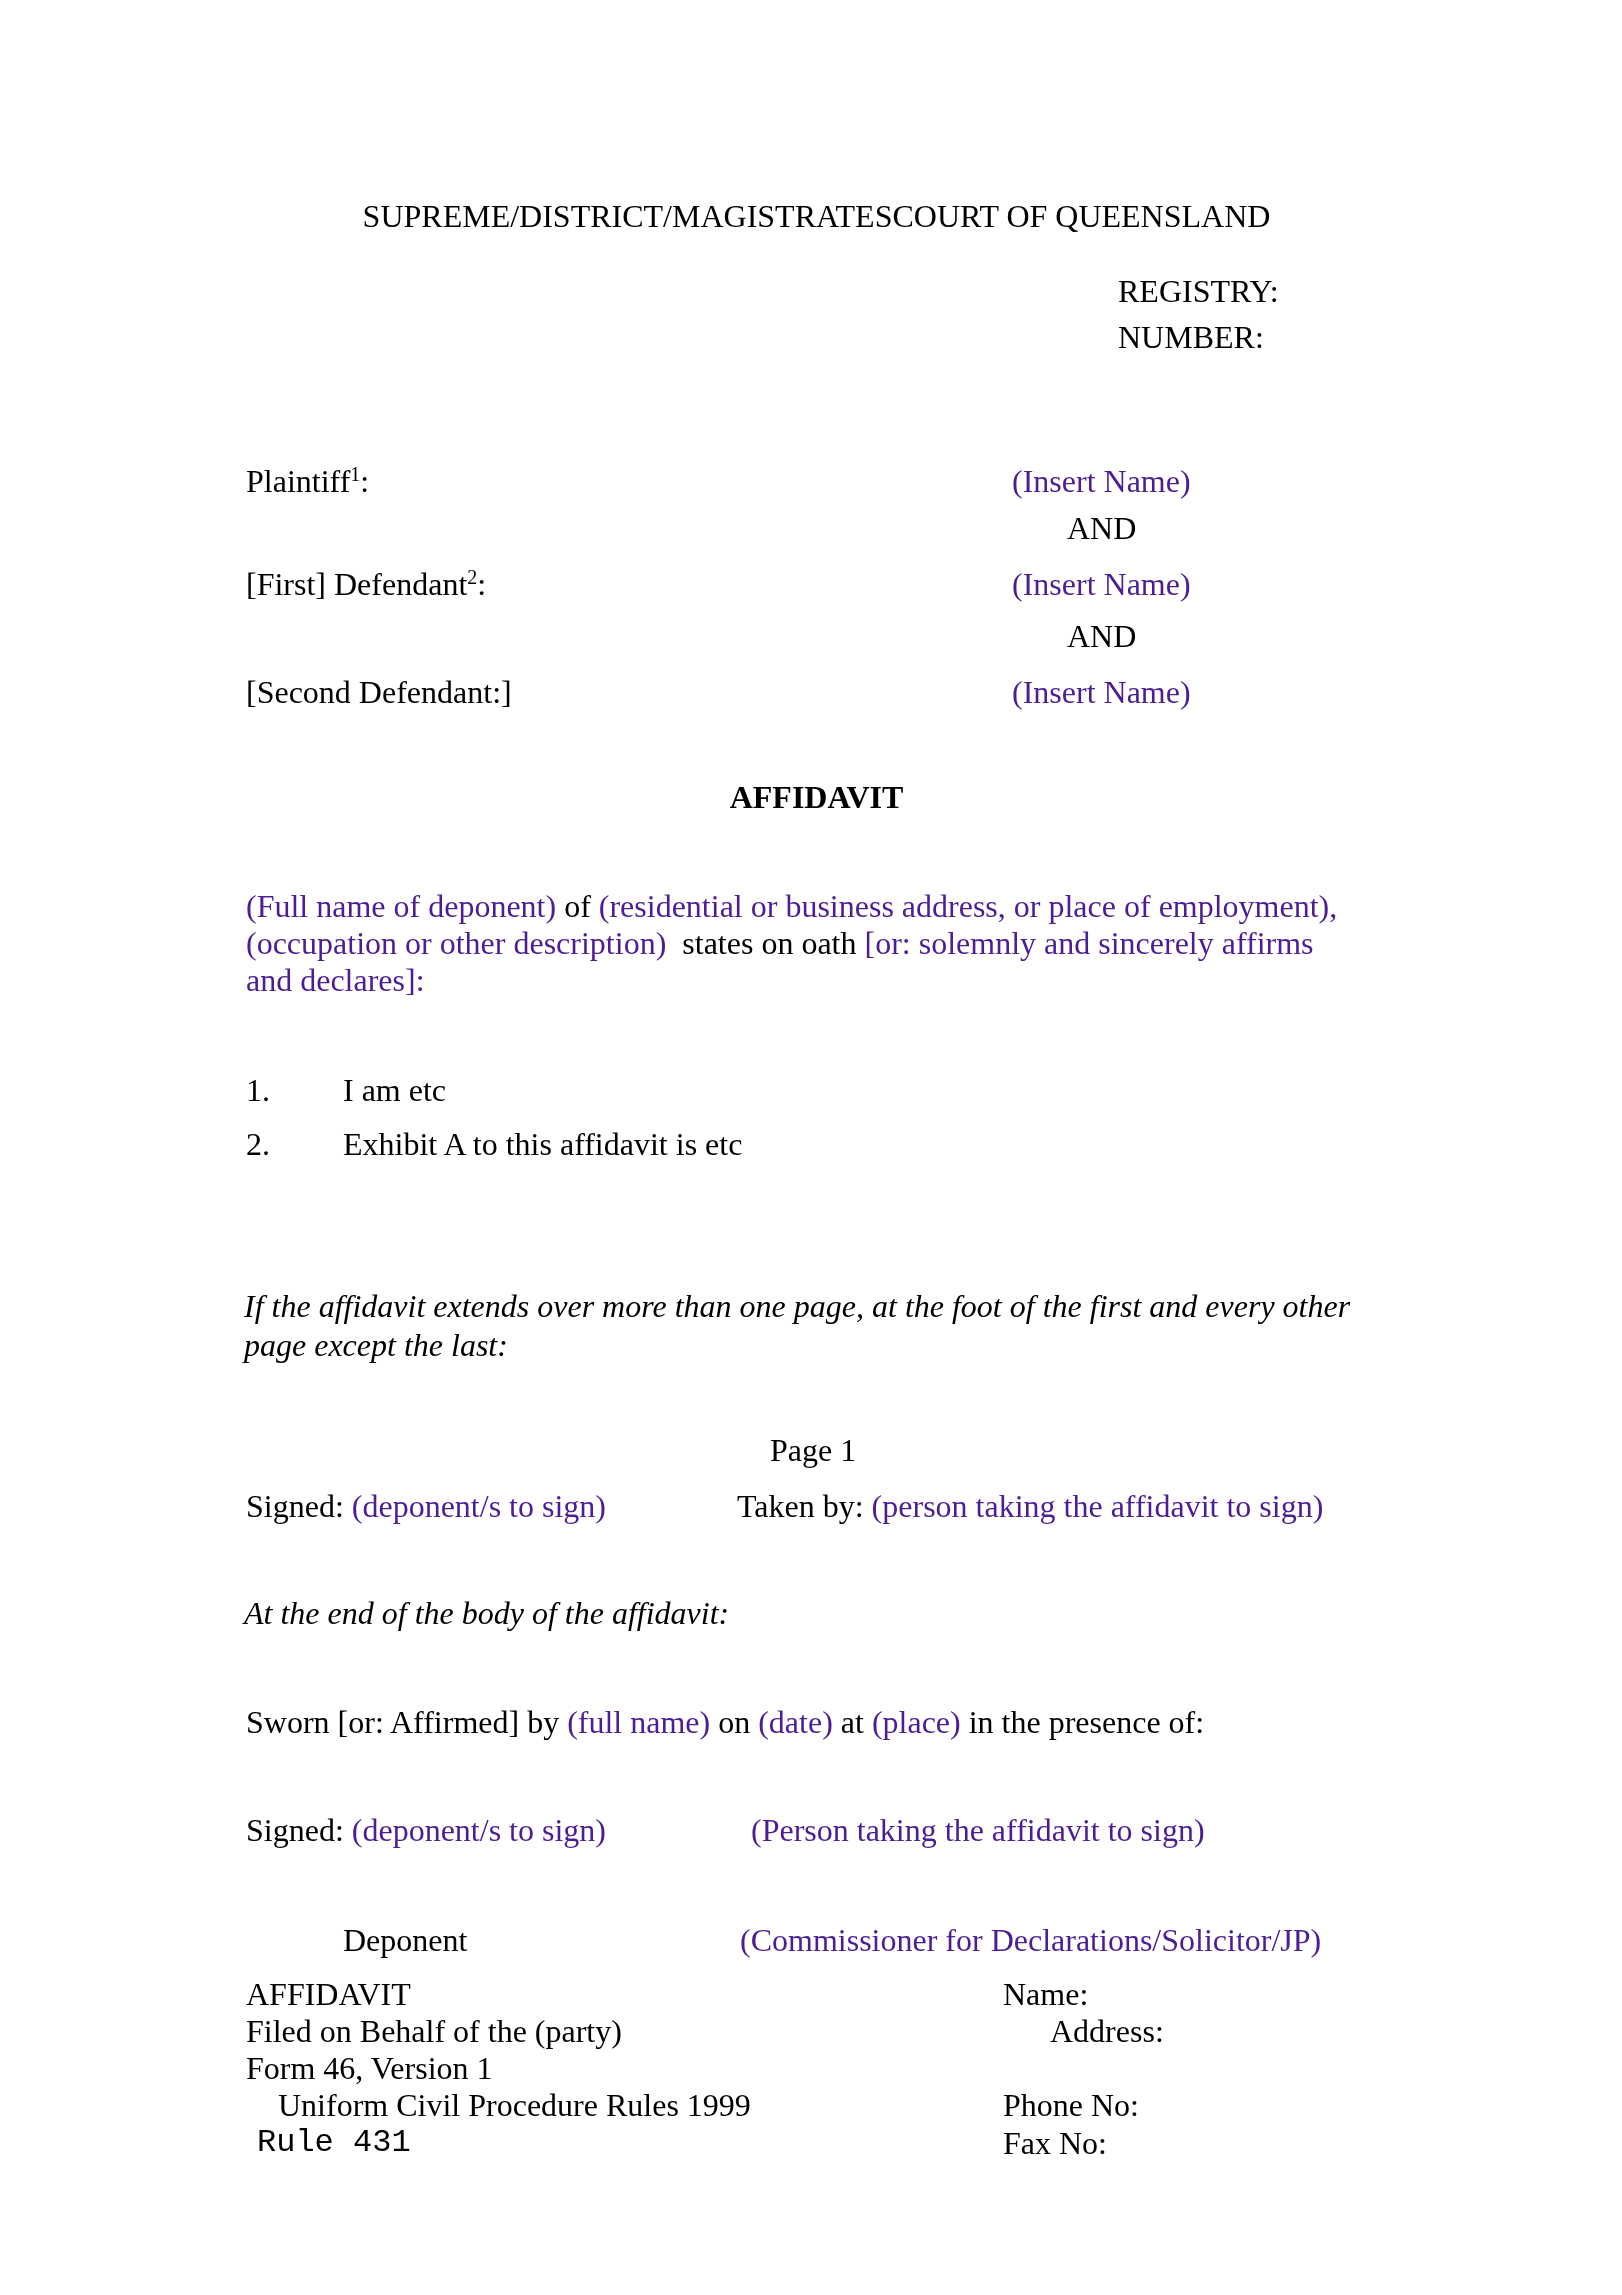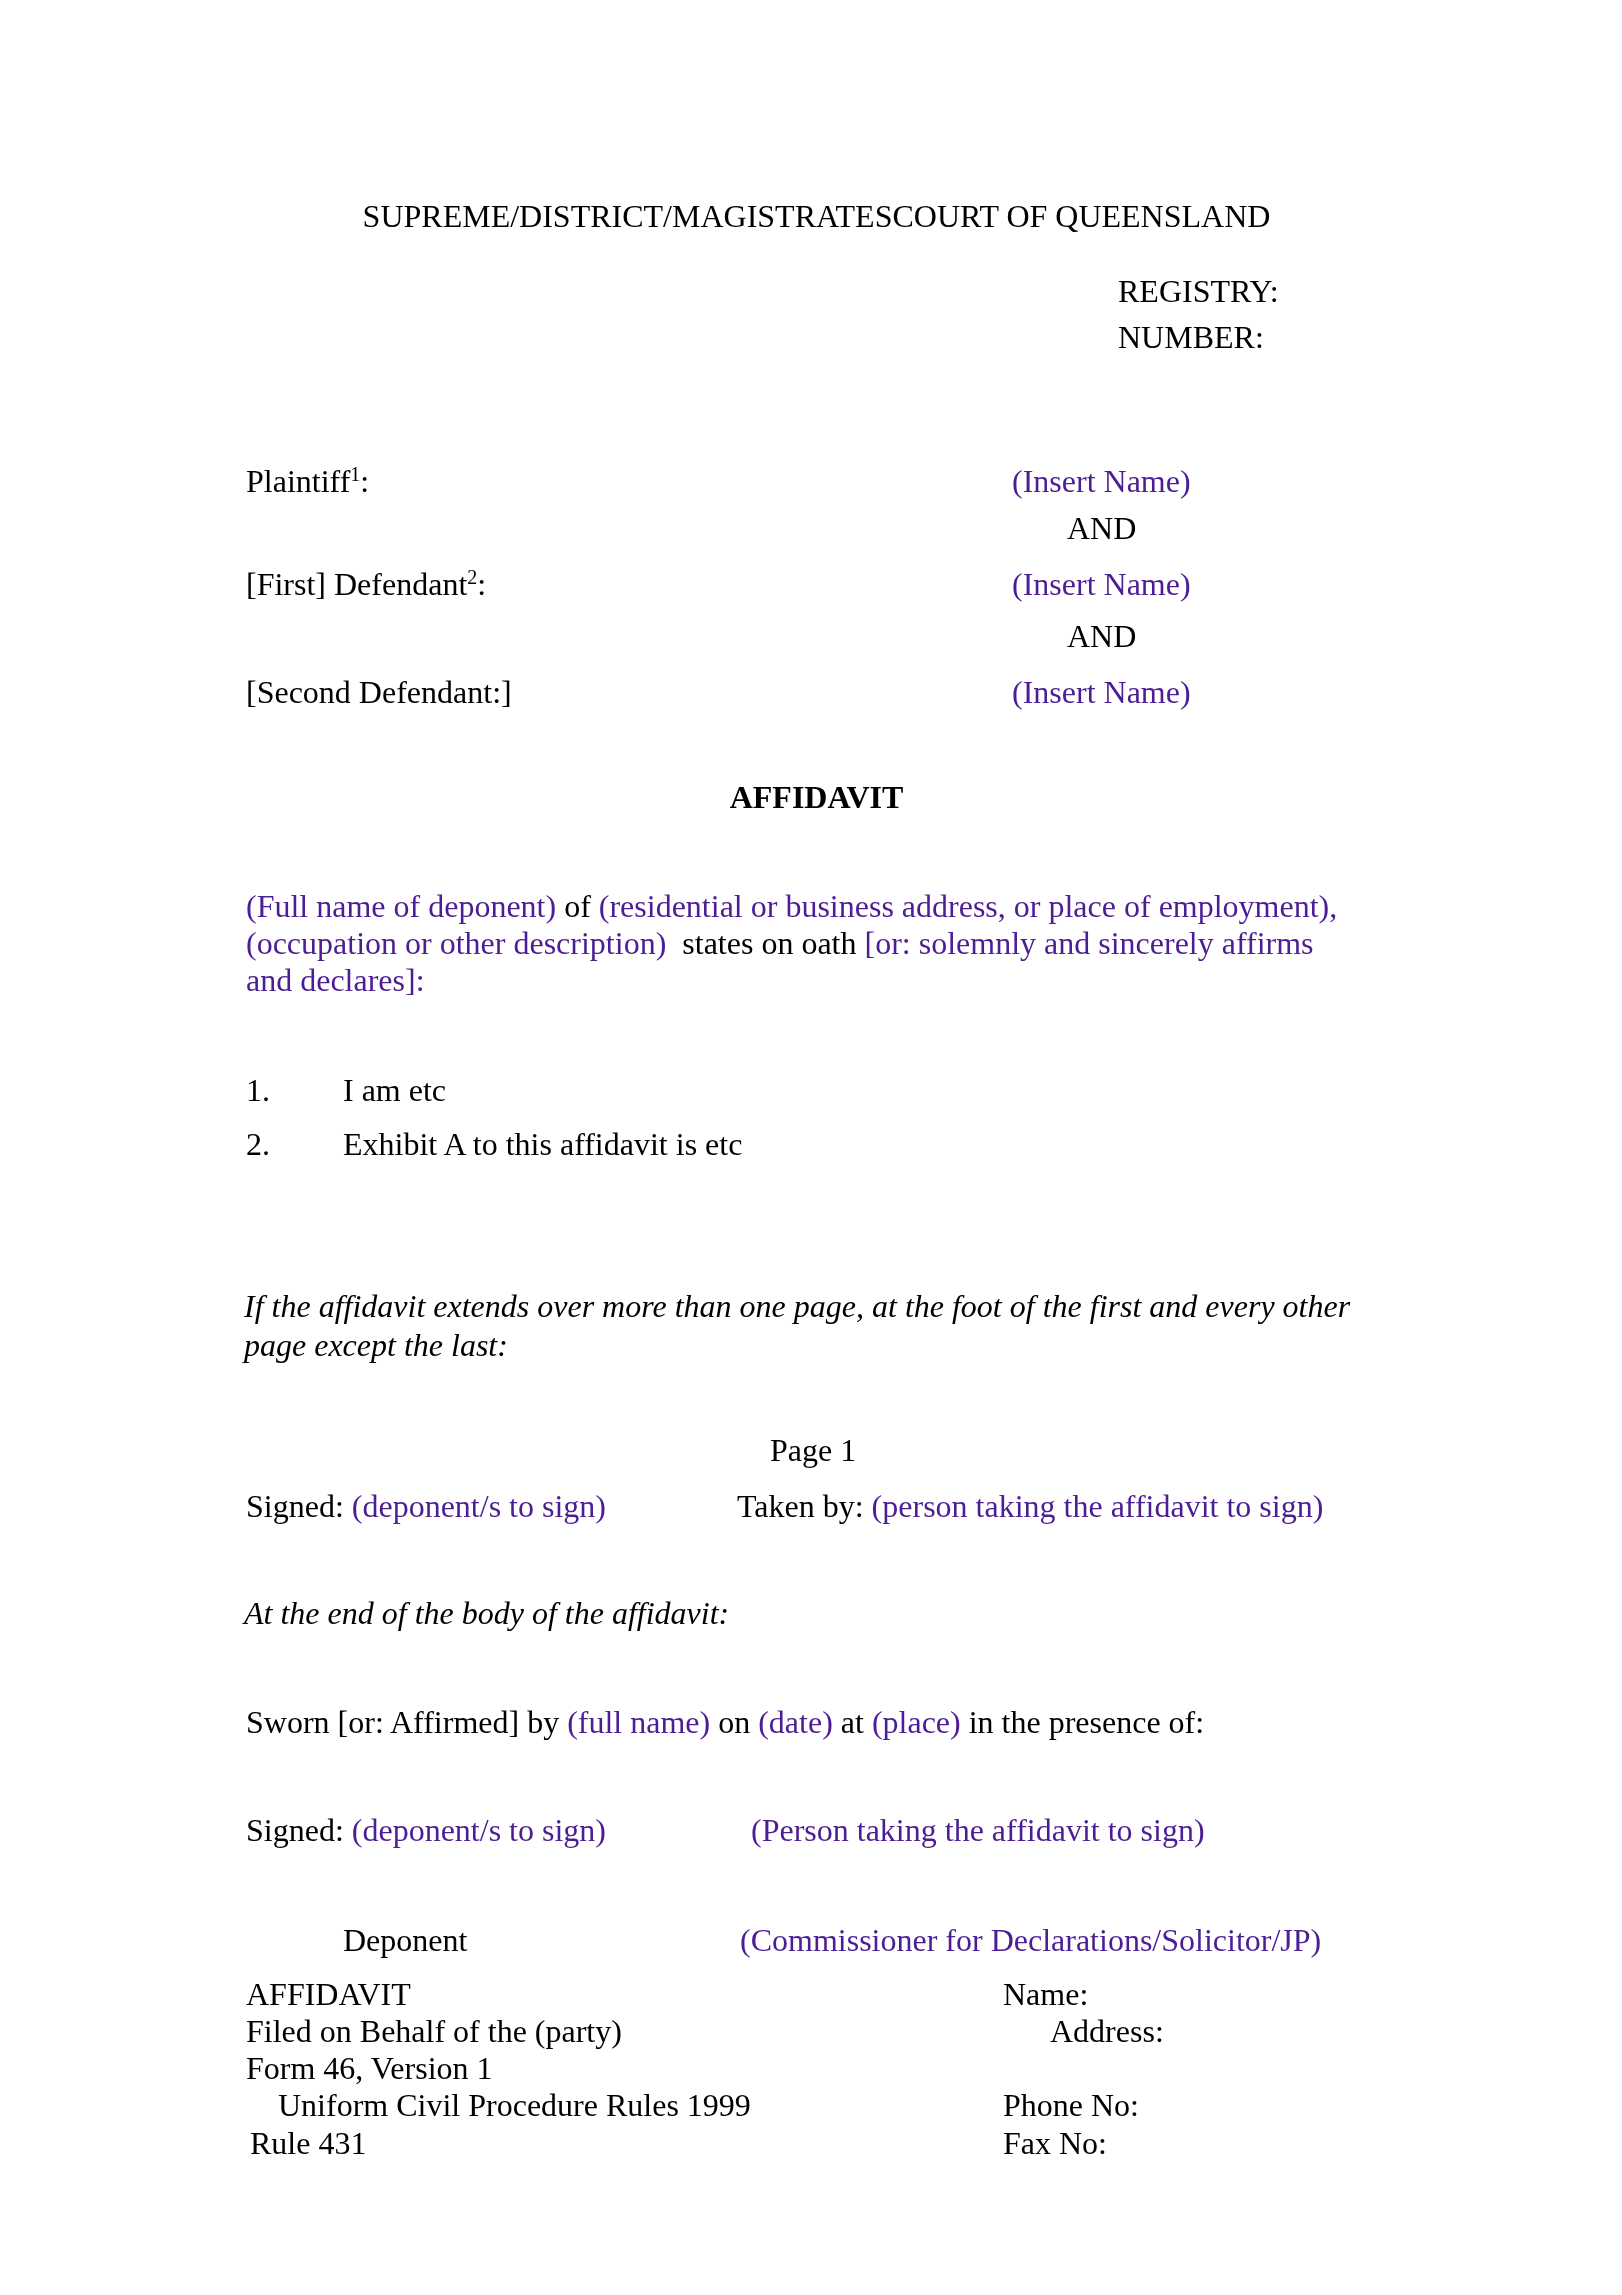--- a/index.html
+++ b/index.html
@@ -55,19 +55,19 @@
 <div class="ln" style="left:246px;top:1814px;"><span>Signed:</span> <span class="blue">(deponent/s to sign)</span></div>
 <div class="ln blue" style="left:751px;top:1814px;">(Person taking the affidavit to sign)</div>
 
 <div class="ln" style="left:343px;top:1924px;">Deponent</div>
 <div class="ln blue" style="left:740px;top:1924px;">(Commissioner for Declarations/Solicitor/JP)</div>
 
 <div class="ln" style="left:246px;top:1978px;">AFFIDAVIT</div>
 <div class="ln" style="left:246px;top:2015px;">Filed on Behalf of the (party)</div>
 <div class="ln" style="left:246px;top:2052px;">Form 46, Version 1</div>
 <div class="ln" style="left:246px;top:2089px;margin-left:32px;">Uniform Civil Procedure Rules 1999</div>
-<div class="ln" style="left:250px;top:2127px;">Rule 431</div>
+<div class="ln" style="left:257px;top:2127px;font-family:Liberation Mono, monospace;">Rule 431</div>
 
 <div class="ln" style="left:1003px;top:1978px;">Name:</div>
 <div class="ln" style="left:1003px;top:2015px;margin-left:47px;">Address:</div>
 <div class="ln" style="left:1003px;top:2089px;">Phone No:</div>
 <div class="ln" style="left:1003px;top:2127px;">Fax No:</div>
 
 
 </body></html>

